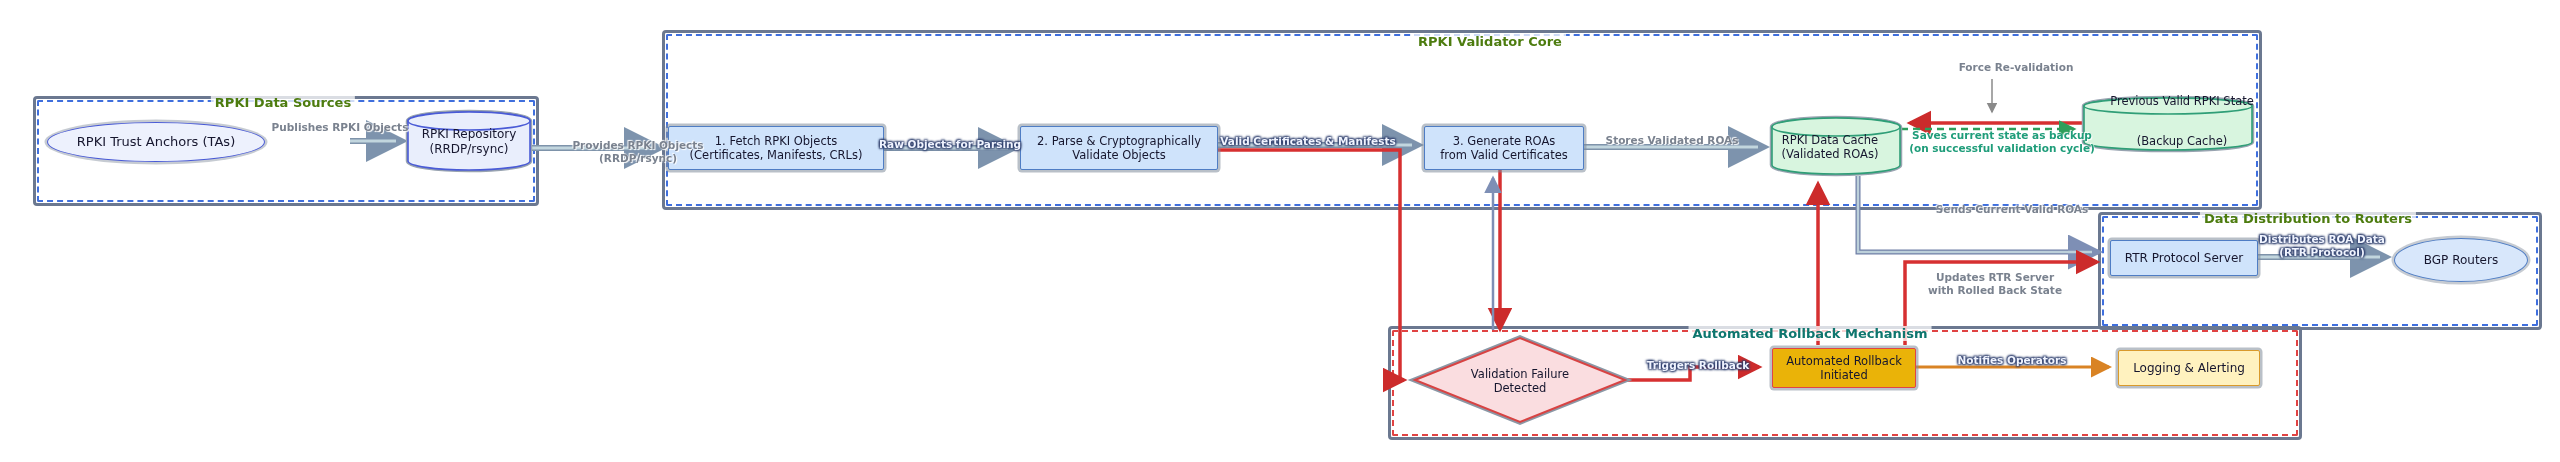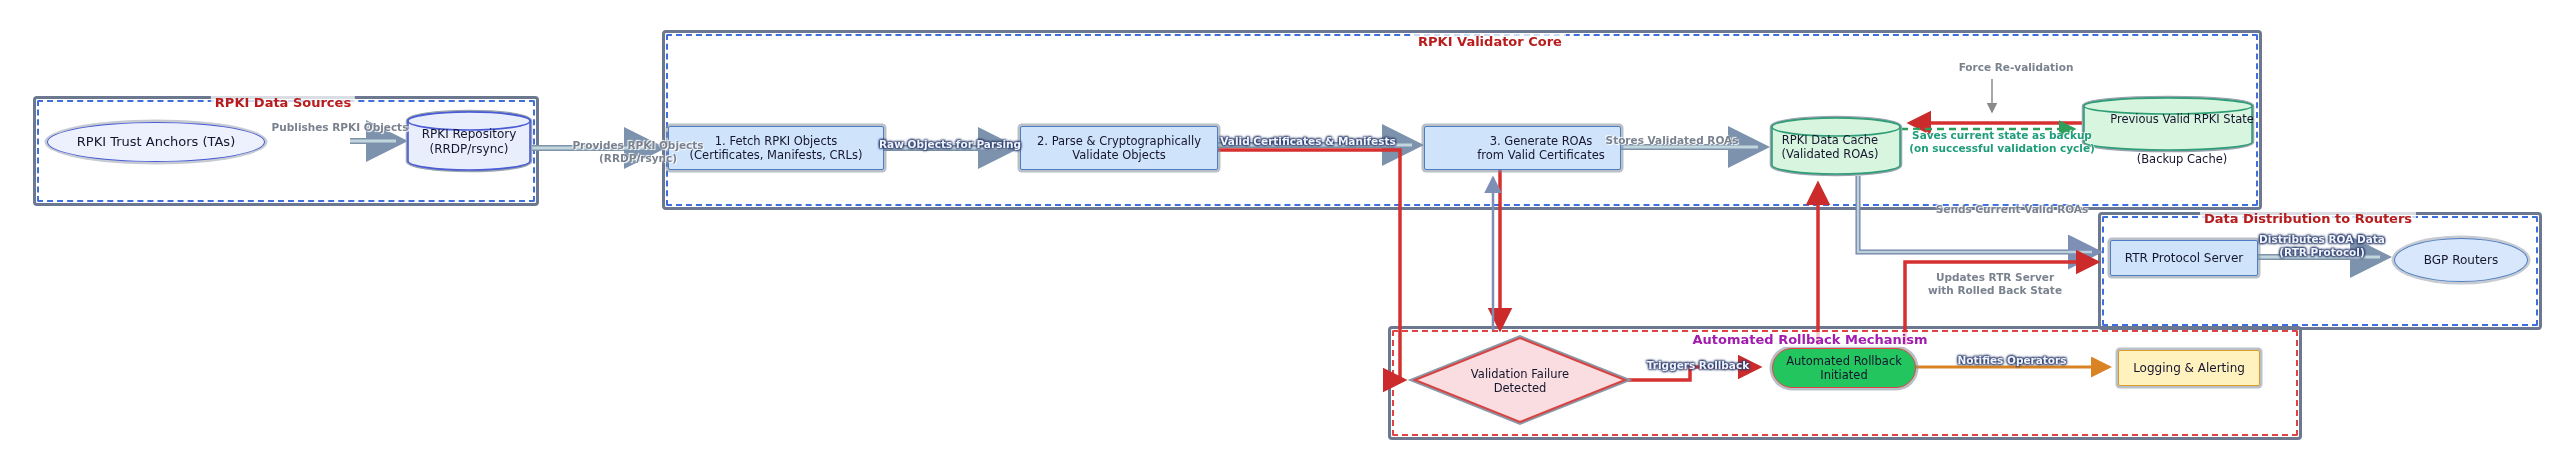--- a/index.html
+++ b/index.html
@@ -5,29 +5,29 @@
   html,body{margin:0;padding:0;background:#fff;}
   .stage{position:relative;width:2560px;height:462px;background:#ffffff;overflow:hidden;
          font-family:"DejaVu Sans","Liberation Sans",sans-serif;}
   svg.wires{position:absolute;left:0;top:0;width:2560px;height:462px;pointer-events:none;}
 
   
   .cluster{position:absolute;border:3px solid #6b7890;border-radius:4px;background:transparent;}
   .cluster::before{content:"";position:absolute;inset:1px;border:2px dashed #3f6fdd;border-radius:2px;}
   .cluster.red::before{border-color:#e04343;}
   .cluster-label{position:absolute;transform:translateX(-50%);font-size:13px;font-weight:bold;
-                 color:#b91c1c;background:rgba(255,255,255,.75);padding:0 4px;white-space:nowrap;z-index:6;}
-  .cluster-label.red{color:#a21caf;margin-top:6px;}
+                 color:#4d7c0f;background:rgba(255,255,255,.75);padding:0 4px;white-space:nowrap;z-index:6;}
+  .cluster-label.red{color:#0f766e;}
 
   
   .node{position:absolute;display:flex;flex-direction:column;align-items:center;justify-content:center;
         text-align:center;font-size:12px;line-height:1.22;color:#16162e;z-index:5;}
   .node-rect{background:#cfe3fb;border:1.5px solid #4f7dc4;border-radius:2px;
              box-shadow:0 0 0 2.5px rgba(128,140,155,.55);}
-  .node-rect.pink{background:#22c55e;border-color:#e04545;border-radius:20px;}
+  .node-rect.pink{background:#eab308;border-color:#e04545;}
   .node-rect.yellow{background:#fff2bf;border-color:#d99a2b;}
   .node-ellipse{background:#edf1fd;border:1.5px solid #4a5bd6;border-radius:50%;
                 box-shadow:0 0 0 2.5px rgba(128,140,155,.45);}
   .node-ellipse.blue{background:#d8e7fb;border-color:#4f7dc4;}
   .node-text{position:absolute;display:flex;flex-direction:column;align-items:center;justify-content:center;
              text-align:center;font-size:12px;line-height:1.22;color:#16162e;z-index:5;}
   .small{font-size:11.5px;}
 
   
   .elabel{position:absolute;transform:translate(-50%,-50%);font-size:10.5px;font-weight:bold;
@@ -142,31 +142,31 @@
   <div class="node node-rect small" style="left:668px;top:126px;width:214px;height:42px;">
     <span>1. Fetch RPKI Objects</span>
     <span>(Certificates, Manifests, CRLs)</span>
   </div>
 
   <div class="node node-rect small" style="left:1020px;top:126px;width:196px;height:42px;">
     <span>2. Parse &amp; Cryptographically</span>
     <span>Validate Objects</span>
   </div>
 
-  <div class="node node-rect small" style="left:1424px;top:126px;width:158px;height:42px;padding-left:37px;">
+  <div class="node node-rect small" style="left:1424px;top:126px;width:158px;height:42px;">
     <span>3. Generate ROAs</span>
     <span>from Valid Certificates</span>
   </div>
 
   <div class="node-text small" style="left:1772px;top:124px;width:116px;height:46px;">
     <span>RPKI Data Cache</span>
     <span>(Validated ROAs)</span>
   </div>
 
-  <div class="node-text small" style="left:2084px;top:118px;width:196px;height:42px;gap:25px;">
+  <div class="node-text small" style="left:2084px;top:100px;width:196px;height:42px;gap:25px;">
     <span>Previous Valid RPKI State</span>
     <span>(Backup Cache)</span>
   </div>
 
   <div class="node node-rect" style="left:2110px;top:240px;width:146px;height:34px;">
     <span>RTR Protocol Server</span>
   </div>
 
   <div class="node node-ellipse blue" style="left:2394px;top:238px;width:132px;height:42px;">
     <span>BGP Routers</span>

